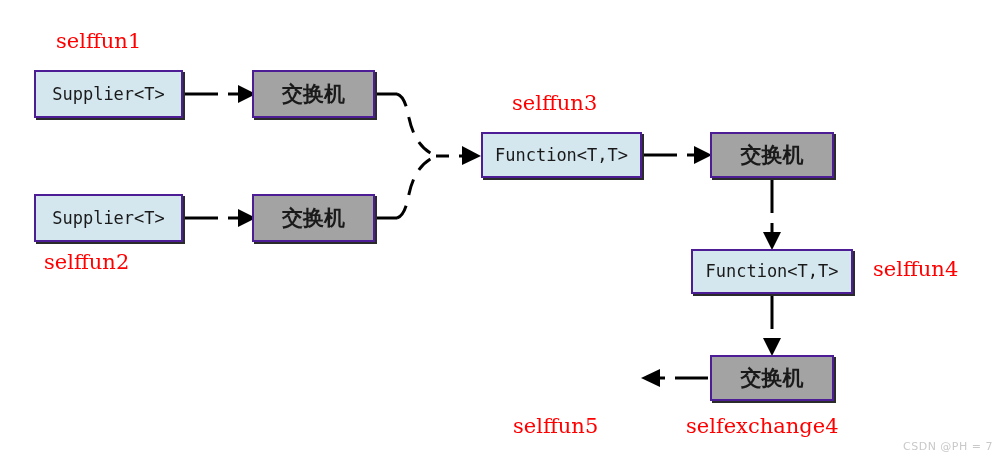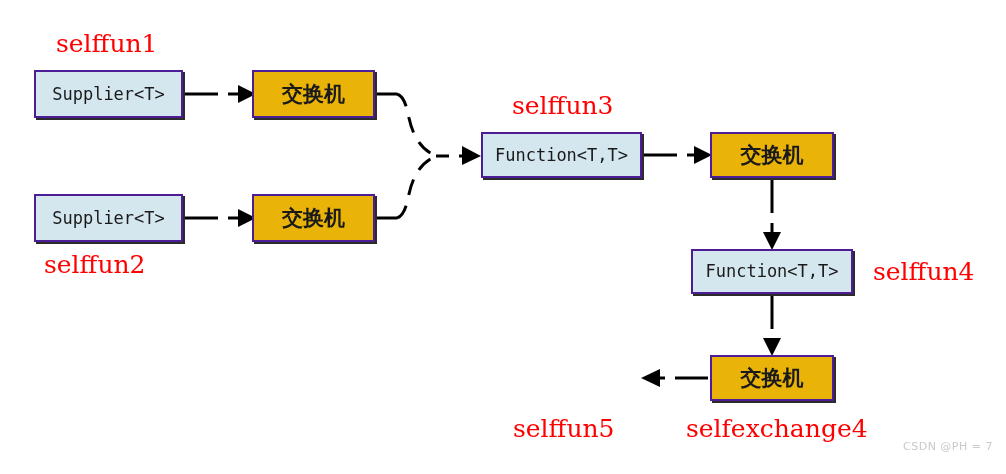--- a/index.html
+++ b/index.html
@@ -25,35 +25,35 @@
     align-items: center;
     justify-content: center;
     border: 2px solid #4c1d95;
     box-shadow: 2px 2px 0 0 #2b2b2b;
     font-family: "DejaVu Sans Mono", "Liberation Mono", monospace;
     color: #1a1a1a;
     white-space: nowrap;
     letter-spacing: 0px;
   }
   .node.blue  { background: #d4e7ef; }
-  .node.green { background: #eab308; }
+  .node.green { background: #a3a3a3; }
   .node .node-text { line-height: 1; }
   .node.green .node-text {
     font-family: "DejaVu Sans", "Liberation Sans", sans-serif;
     font-weight: 700;
     font-size: 21px;
   }
   .node.blue .node-text { font-size: 17px; }
 
   
   .tag {
     position: absolute;
     color: #ff0000;
     font-family: "DejaVu Serif", "Liberation Serif", serif;
-    font-size: 25px;
+    font-size: 21px;
     white-space: nowrap;
     line-height: 1;
   }
 
   
   #edges {
     position: absolute;
     left: 0;
     top: 0;
     width: 1006px;

